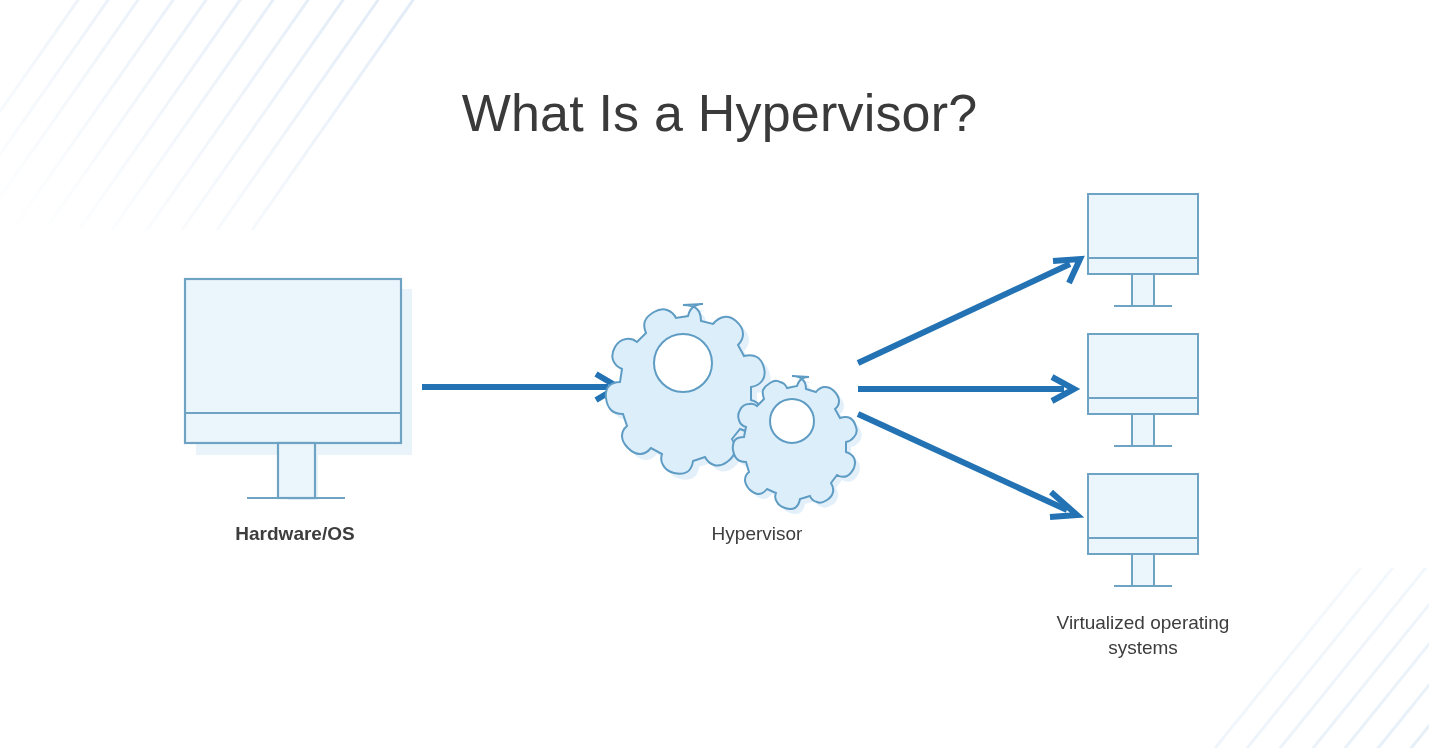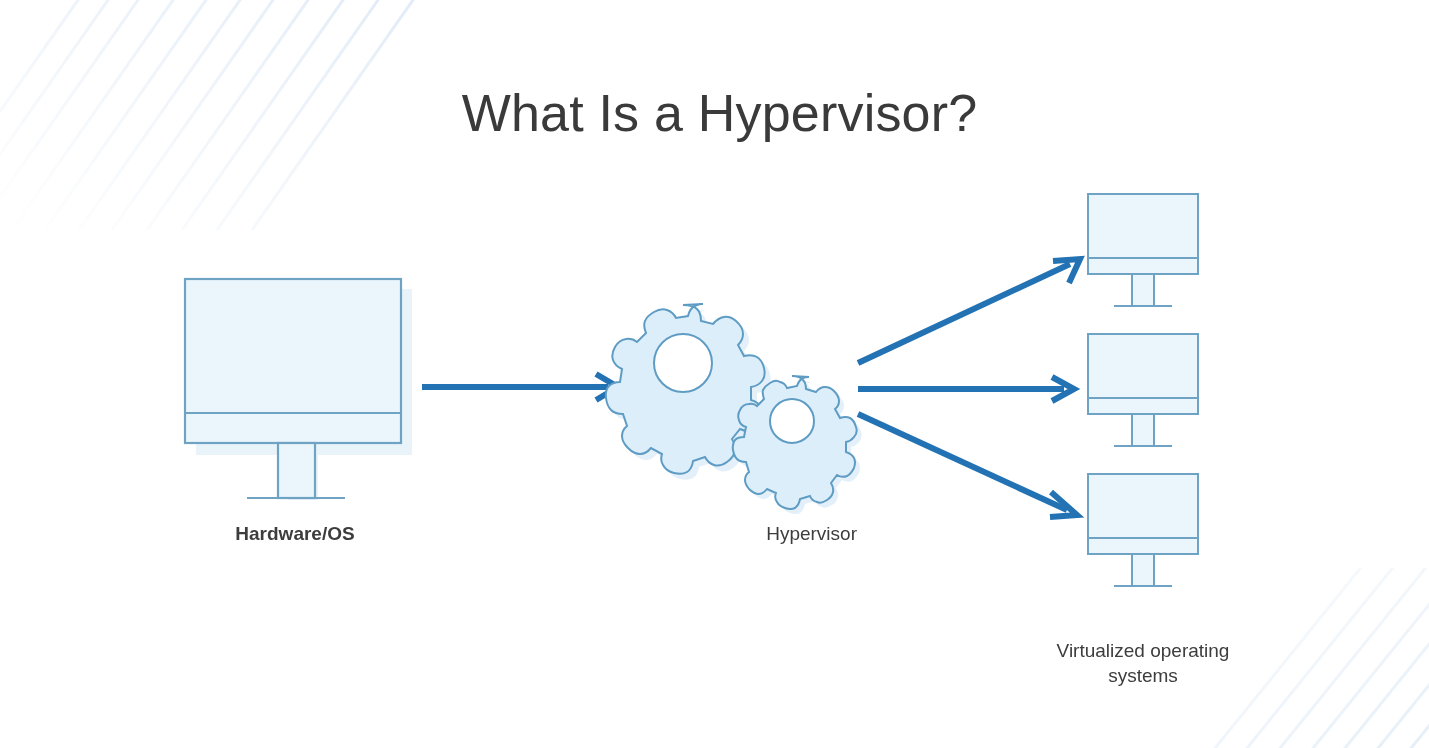--- a/index.html
+++ b/index.html
@@ -53,28 +53,27 @@
     color: #3d3d3d;
     line-height: 25px;
   }
   #caption-hardware {
     left: 175px;
     top: 521px;
     width: 240px;
     font-weight: bold;
   }
   #caption-hypervisor {
-    left: 617px;
+    left: 637px;
     top: 521px;
     width: 240px;
-    text-align: right;
   }
   #caption-vms {
     left: 1023px;
-    top: 638px;
+    top: 610px;
     width: 240px;
   }
   #diagram-svg {
     position: absolute;
     left: 0;
     top: 0;
   }
 </style>
 </head>
 <body>

